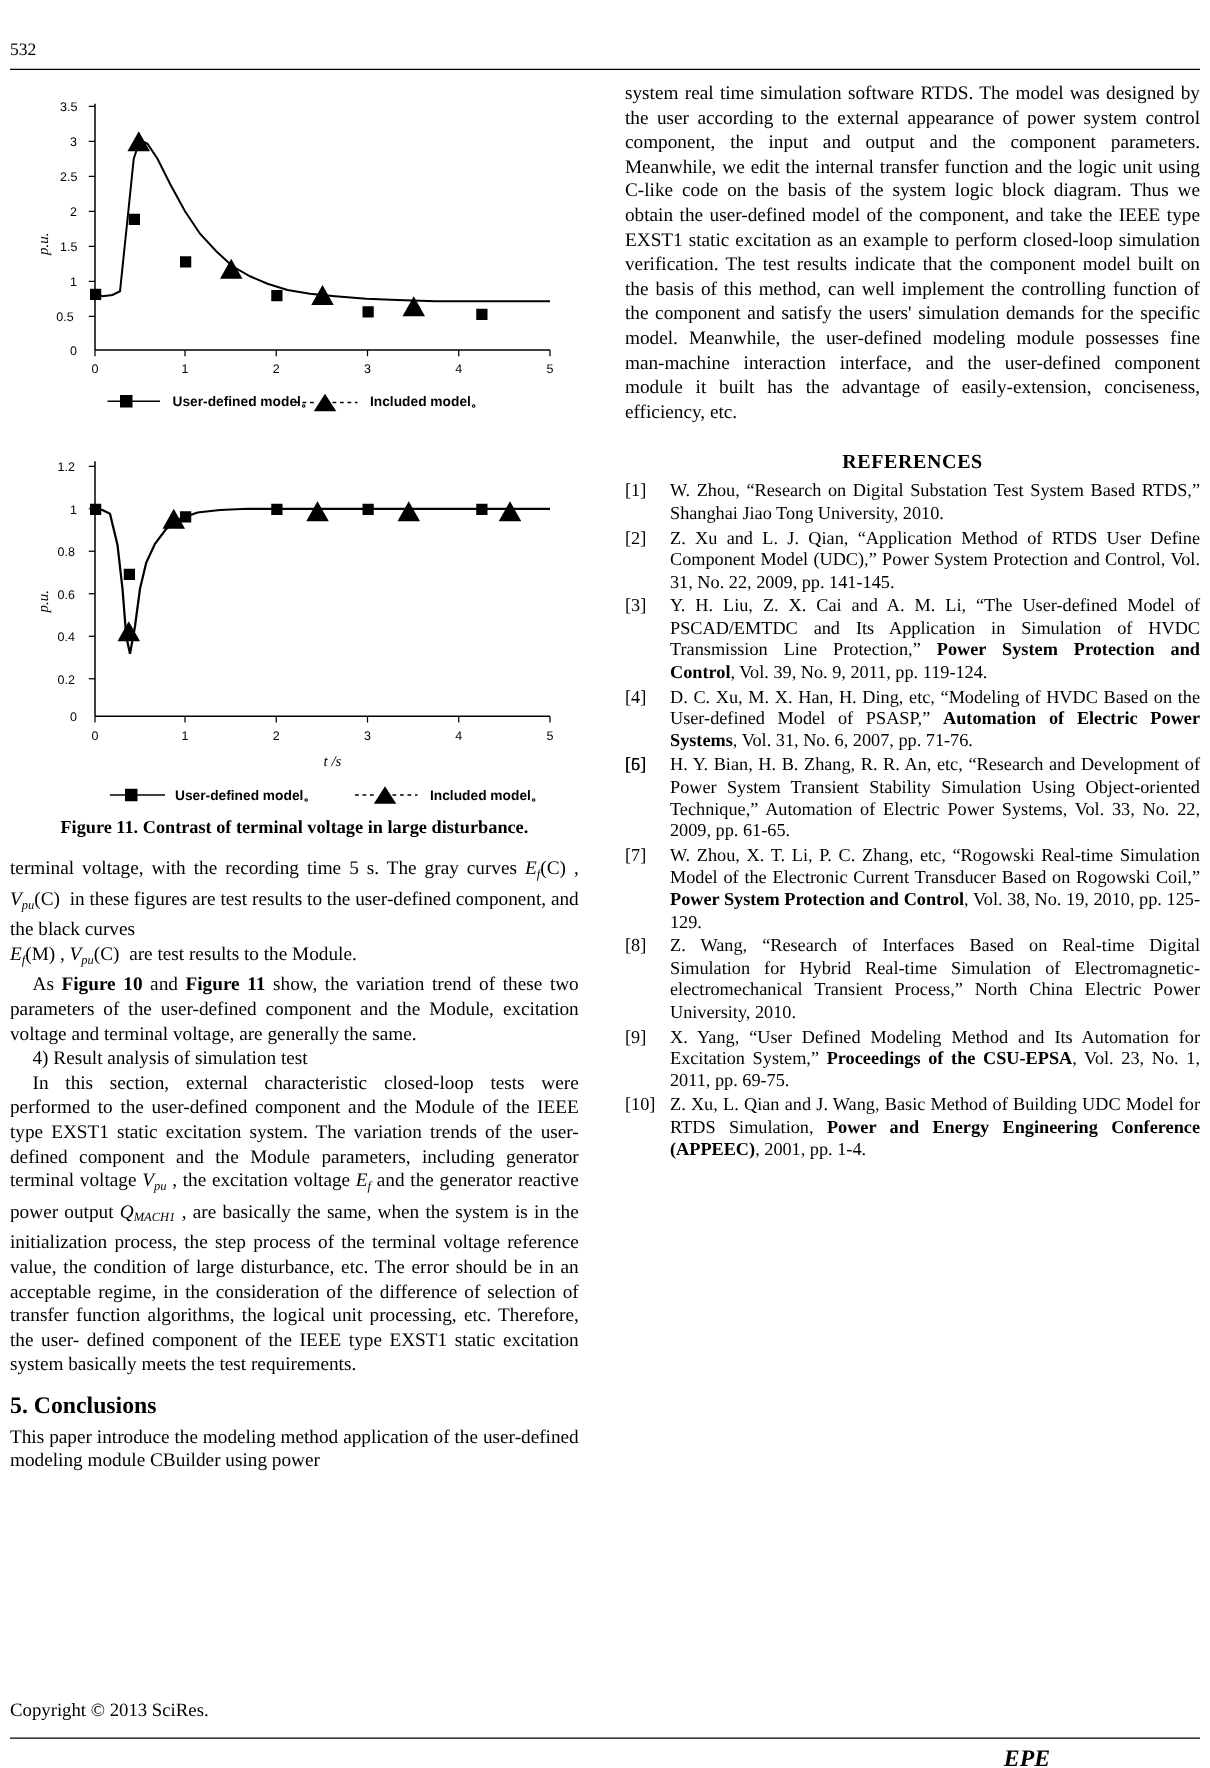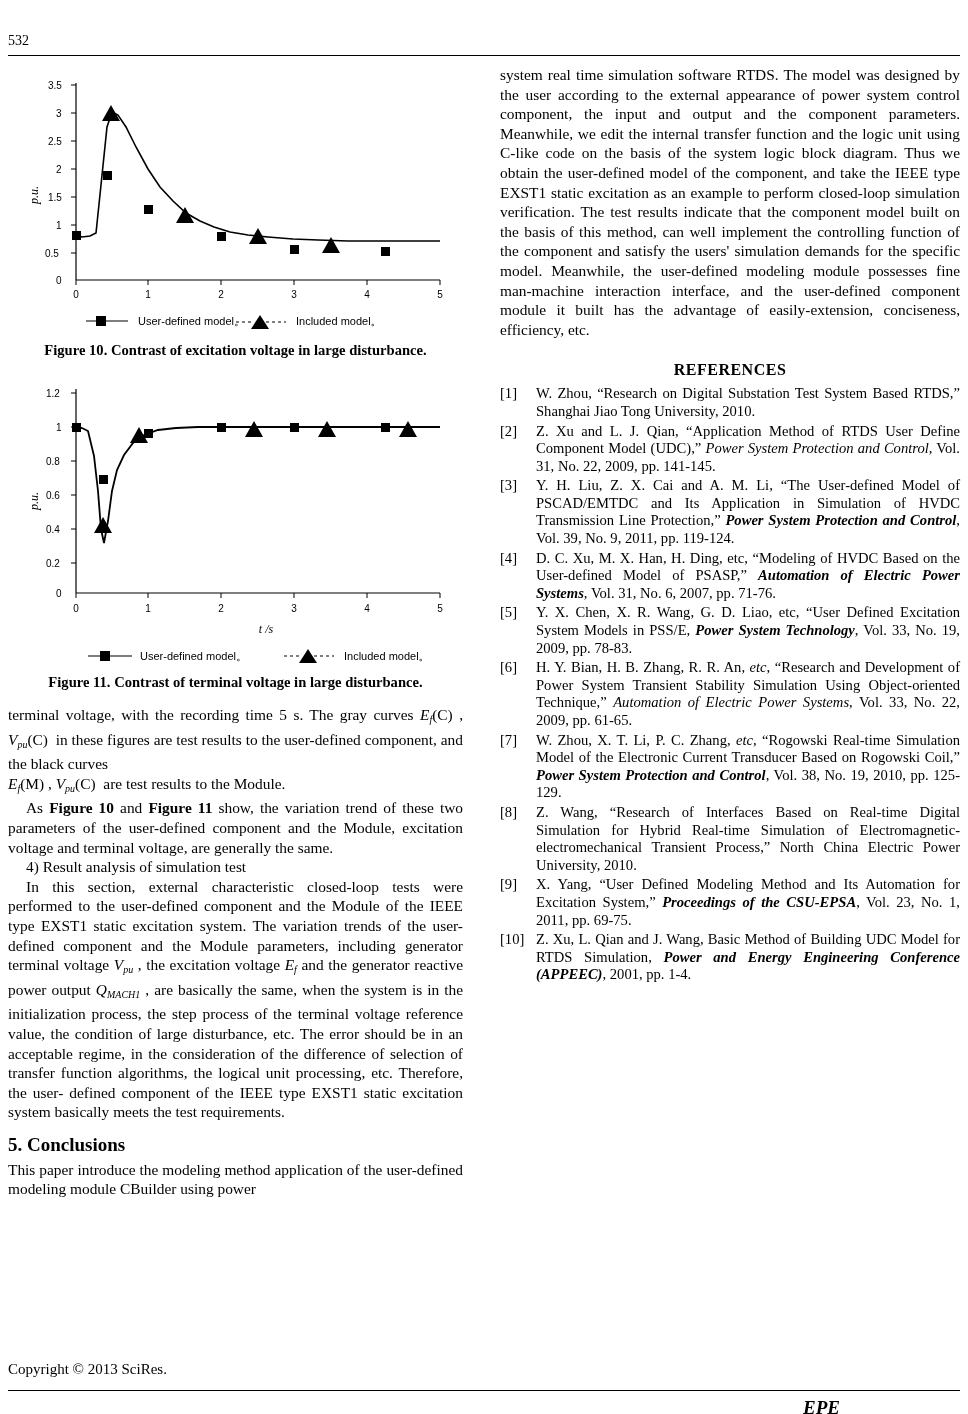--- a/index.html
+++ b/index.html
@@ -48,26 +48,26 @@
     font-size: 14.6px;
     font-weight: bold;
     text-align: center;
     line-height: 18px;
   }
   
   .figbox { position: relative; }
   svg { display:block; }
   .fig-legend {
     font-family: "Liberation Sans", sans-serif;
-    font-size: 11px; font-weight: normal;
+    font-size: 11px; font-weight: bold;
   }
   
   .mi { font-family: "Liberation Serif", serif; font-style: italic; }
   .sub { font-size: 10px; vertical-align: -3px; font-style: italic; }
-  .it { font-style: italic; }
+  .it { }
   .bold { font-weight: bold; }
   
   h2.refhead {
     font-size: 16px; font-weight: bold; text-align:center;
     margin: 0 0 6px 0; letter-spacing: .5px;
   }
   .ref {
     position: relative;
     font-size: 14.6px;
     line-height: 17.6px;
@@ -175,21 +175,20 @@
           <rect x="88" y="11" width="10" height="10" fill="#000"></rect>
           <line x1="78" y1="16" x2="120" y2="16" stroke="#000" stroke-width="1.2"></line>
           <polygon points="252,10 261,24 243,24" fill="#000"></polygon>
           <line x1="228" y1="17" x2="246" y2="17" stroke="#000" stroke-width="1.2" stroke-dasharray="3,3"></line>
           <line x1="258" y1="17" x2="278" y2="17" stroke="#000" stroke-width="1.2" stroke-dasharray="3,3"></line>
         </svg>
         <div class="fig-legend" style="position:absolute; left:130px; top:9px;">User-defined model。</div>
         <div class="fig-legend" style="position:absolute; left:288px; top:9px;">Included model。</div>
       </div>
 
-      <div class="cap" style="margin-top:2px;">Figure 10. Contrast of excitation voltage in large disturbance.</div>
     </div>
 
     <div class="figbox" style="margin-top:12px;">
       <svg width="455" height="270" viewBox="0 0 455 270">
         <line x1="68" y1="222" x2="432" y2="222" stroke="#000" stroke-width="1.2"></line>
         <line x1="68" y1="18" x2="68" y2="222" stroke="#000" stroke-width="1.2"></line>
         <g font-family="Liberation Sans, sans-serif" font-size="10" fill="#000">
           <text x="38" y="26">1.2</text>
           <text x="48" y="60">1</text>
           <text x="38" y="94">0.8</text>
@@ -289,21 +288,21 @@
 
     <div>
       <div class="ref"><span class="num">[1]</span><span><span>W. Zhou, “Research on Digital Substation Test System Based RTDS,” Shanghai Jiao Tong University, 2010.</span></span></div>
 
       <div class="ref"><span class="num">[2]</span><span><span>Z. Xu and L. J. Qian, “Application Method of RTDS User Define Component Model (UDC),” </span><span class="it">Power System Protection and Control</span><span>, Vol. 31, No. 22, 2009, pp. 141-145.</span></span></div>
 
       <div class="ref"><span class="num">[3]</span><span><span>Y. H. Liu, Z. X. Cai and A. M. Li, “The User-defined Model of PSCAD/EMTDC and Its Application in Simulation of HVDC Transmission Line Protection,” </span><span class="it bold">Power System Protection and Control</span><span>, Vol. 39, No. 9, 2011, pp. 119-124.</span></span></div>
 
       <div class="ref"><span class="num">[4]</span><span><span>D. C. Xu, M. X. Han, H. Ding, etc, “Modeling of HVDC Based on the User-defined Model of PSASP,” </span><span class="it bold">Automation of Electric Power Systems</span><span>, Vol. 31, No. 6, 2007, pp. 71-76.</span></span></div>
 
-      <div class="ref"><span class="num">[5]</span><span><span>Y. X. Chen, X. R. Wang, G. D. Liao, etc, “User Defined Excitation System Models in PSS/E, </span><span class="it bold">Power System Technology</span><span>, Vol. 33, No. 19, 2009, pp. 78-83.</span></span></div>
+      <div class="ref"><span class="num">[5]</span></div>
 
       <div class="ref"><span class="num">[6]</span><span><span>H. Y. Bian, H. B. Zhang, R. R. An, </span><span class="it">etc</span><span>, “Research and Development of Power System Transient Stability Simulation Using Object-oriented Technique,” </span><span class="it">Automation of Electric Power Systems</span><span>, Vol. 33, No. 22, 2009, pp. 61-65.</span></span></div>
 
       <div class="ref"><span class="num">[7]</span><span><span>W. Zhou, X. T. Li, P. C. Zhang, </span><span class="it">etc</span><span>, “Rogowski Real-time Simulation Model of the Electronic Current Transducer Based on Rogowski Coil,” </span><span class="it bold">Power System Protection and Control</span><span>, Vol. 38, No. 19, 2010, pp. 125-129.</span></span></div>
 
       <div class="ref"><span class="num">[8]</span><span><span>Z. Wang, “Research of Interfaces Based on Real-time Digital Simulation for Hybrid Real-time Simulation of Electromagnetic-electromechanical Transient Process,” North China Electric Power University, 2010.</span></span></div>
 
       <div class="ref"><span class="num">[9]</span><span><span>X. Yang, “User Defined Modeling Method and Its Automation for Excitation System,” </span><span class="it bold">Proceedings of the CSU-EPSA</span><span>, Vol. 23, No. 1, 2011, pp. 69-75.</span></span></div>
 
       <div class="ref"><span class="num">[10]</span><span><span>Z. Xu, L. Qian and J. Wang, Basic Method of Building UDC Model for RTDS Simulation, </span><span class="it bold">Power and Energy Engineering Conference (APPEEC)</span><span>, 2001, pp. 1-4.</span></span></div>

